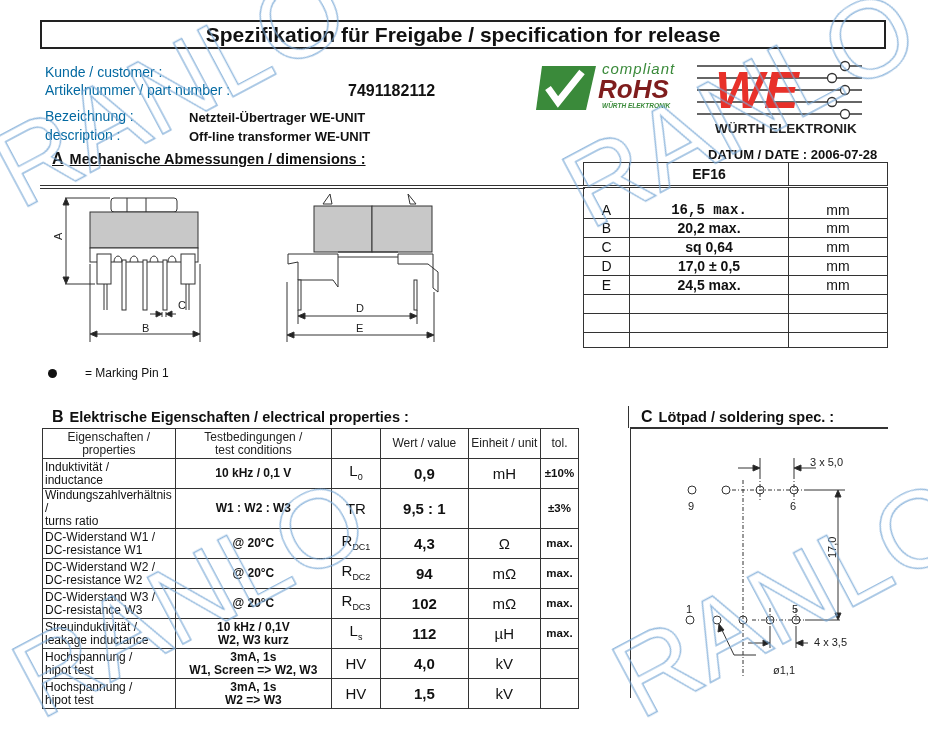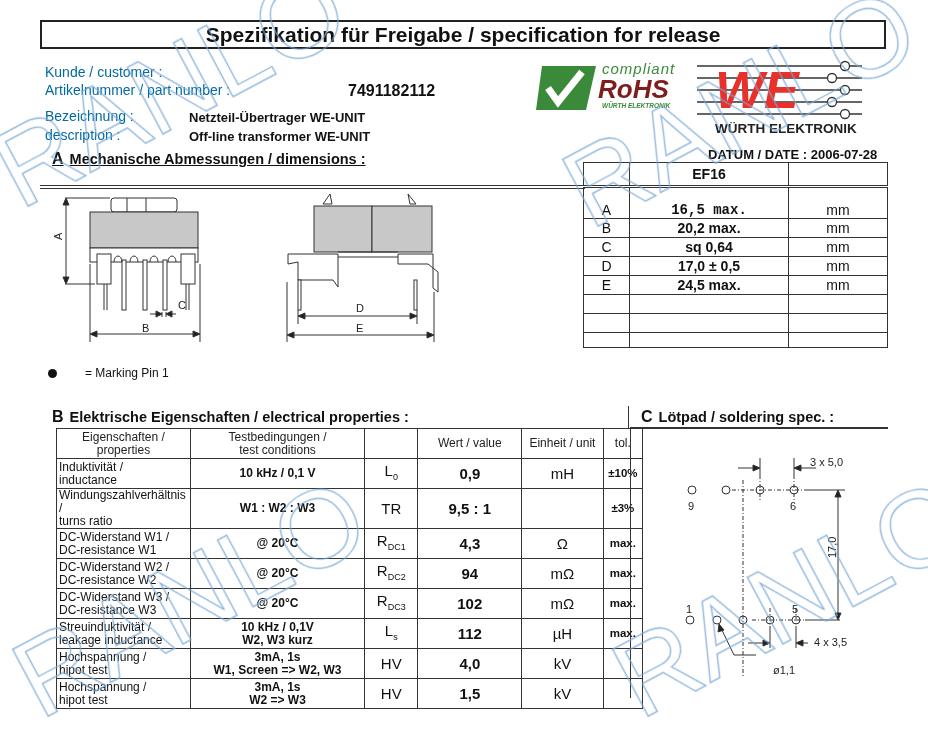--- a/index.html
+++ b/index.html
@@ -199,21 +199,21 @@
 </svg>
 
 <div class="abs" style="left:48px;top:369px;width:9px;height:9px;border-radius:50%;background:#111;"></div>
 <div class="abs" style="left:85px;top:366px;font-size:12px;">= Marking Pin 1</div>
 
 <div class="abs sec-head" style="left:52px;top:408px;">
   <span class="letter">B</span><span>Elektrische Eigenschaften  /  electrical properties :</span>
 </div>
 <div class="abs" style="left:628px;top:406px;width:1px;height:22px;border-left:1px solid #333;"></div>
 
-<table class="abs el-table" style="left:56px;top:428px;width:587px;">
+<table class="abs el-table" style="left:42px;top:428px;width:537px;">
   <tbody>
       <tr style="height:30px;">
     <th style="width:130px;"><span>Eigenschaften /</span><br><span>properties</span></th>
     <th style="width:170px;"><span>Testbedingungen /</span><br><span>test conditions</span></th>
     <th style="width:50px;"></th>
     <th style="width:100px;">Wert / value</th>
     <th style="width:78px;">Einheit / unit</th>
     <th style="width:36px;">tol.</th>
   </tr>
   <tr style="height:30px;">

